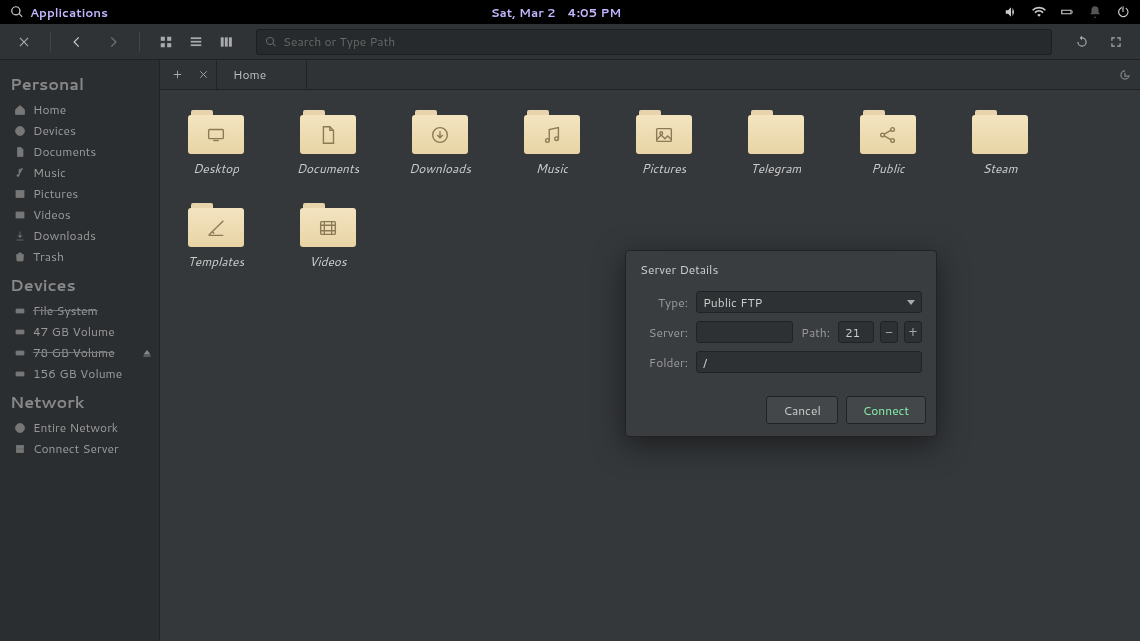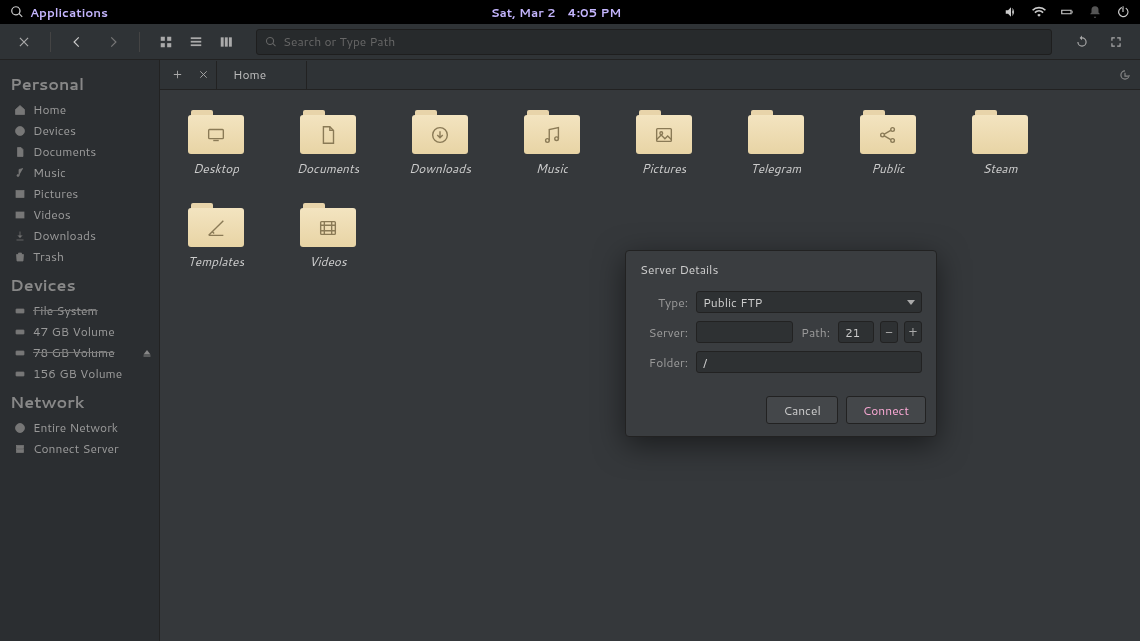--- a/index.html
+++ b/index.html
@@ -55,21 +55,21 @@
   .dlg-body { padding:4px 14px 10px; }
   .row { display:flex; align-items:center; gap:8px; margin-bottom:6px; height:24px;}
   .row .k { width:48px; text-align:right; color:#999; }
   .row .field { flex:1; height:22px; background:#2e3133; border:1px solid #222; border-radius:3px; padding:0 6px; color:#ccc; display:flex; align-items:center; }
   .row .select { justify-content:space-between; }
   .row .field input { background:none; border:none; color:#ccc; width:100%; font-size:12px; outline:none;}
   .portbox { display:flex; align-items:center; gap:6px;}
   .spin { width:18px; height:22px; background:#2e3133; border:1px solid #222; border-radius:3px; display:flex; align-items:center; justify-content:center; color:#aaa; font-size:13px;}
   .dlg-buttons { display:flex; justify-content:flex-end; gap:8px; padding:6px 10px 12px; }
   .btn { height:28px; padding:0 16px; background:#44474a; border:1px solid #222; border-radius:3px; color:#ccc; display:flex; align-items:center; font-size:12px;}
-  .btn.disabled { color:#f9a8d4; }
+  .btn.disabled { color:#86efac; }
 
   .tri { width:0;height:0;border-left:4px solid transparent;border-right:4px solid transparent;border-top:5px solid #aaa;}
 </style>
 </head>
 <body>
 
 <div class="top-panel">
   <div class="panel-left">
     <svg viewBox="0 0 24 24">
         <path d="M10 2a8 8 0 105.3 14l5 5 1.4-1.4-5-5A8 8 0 0010 2zm0 2a6 6 0 110 12 6 6 0 010-12z"></path>

